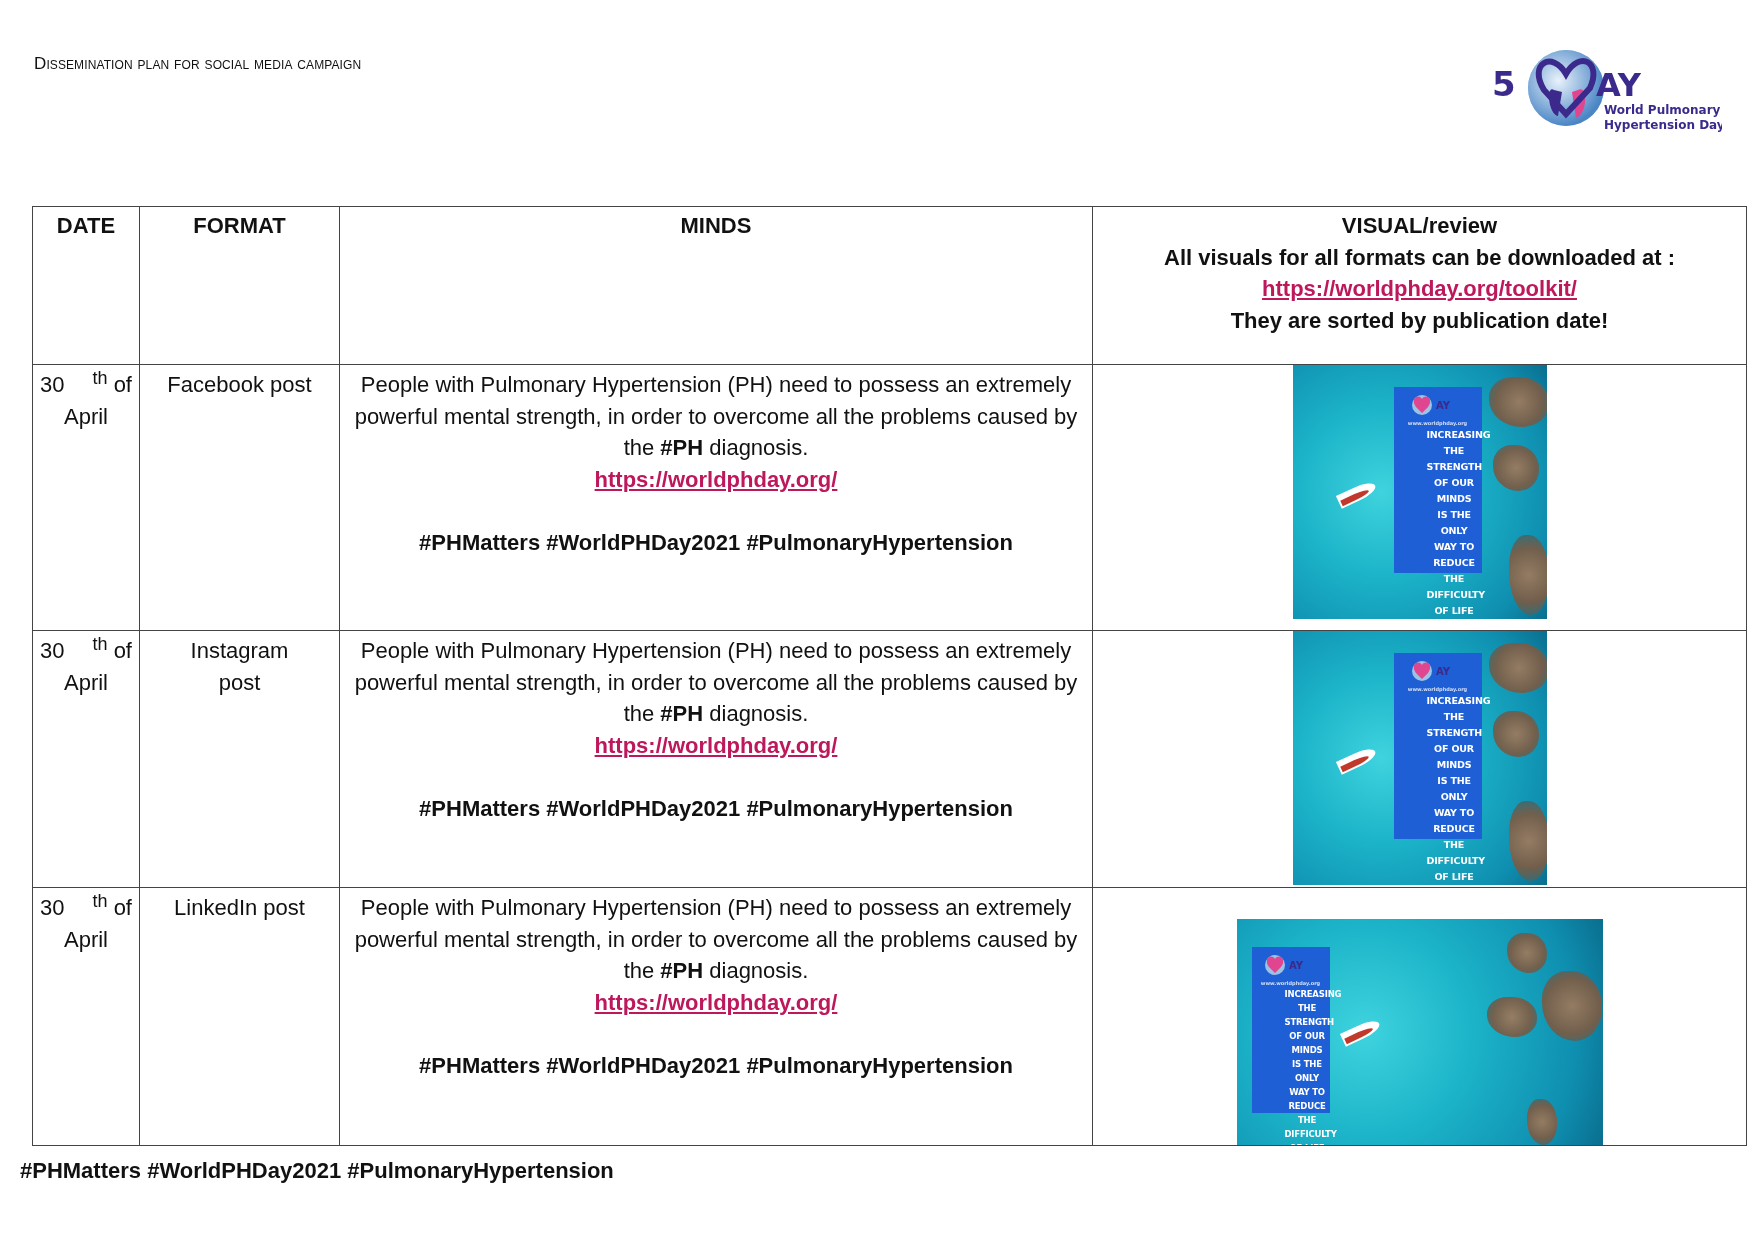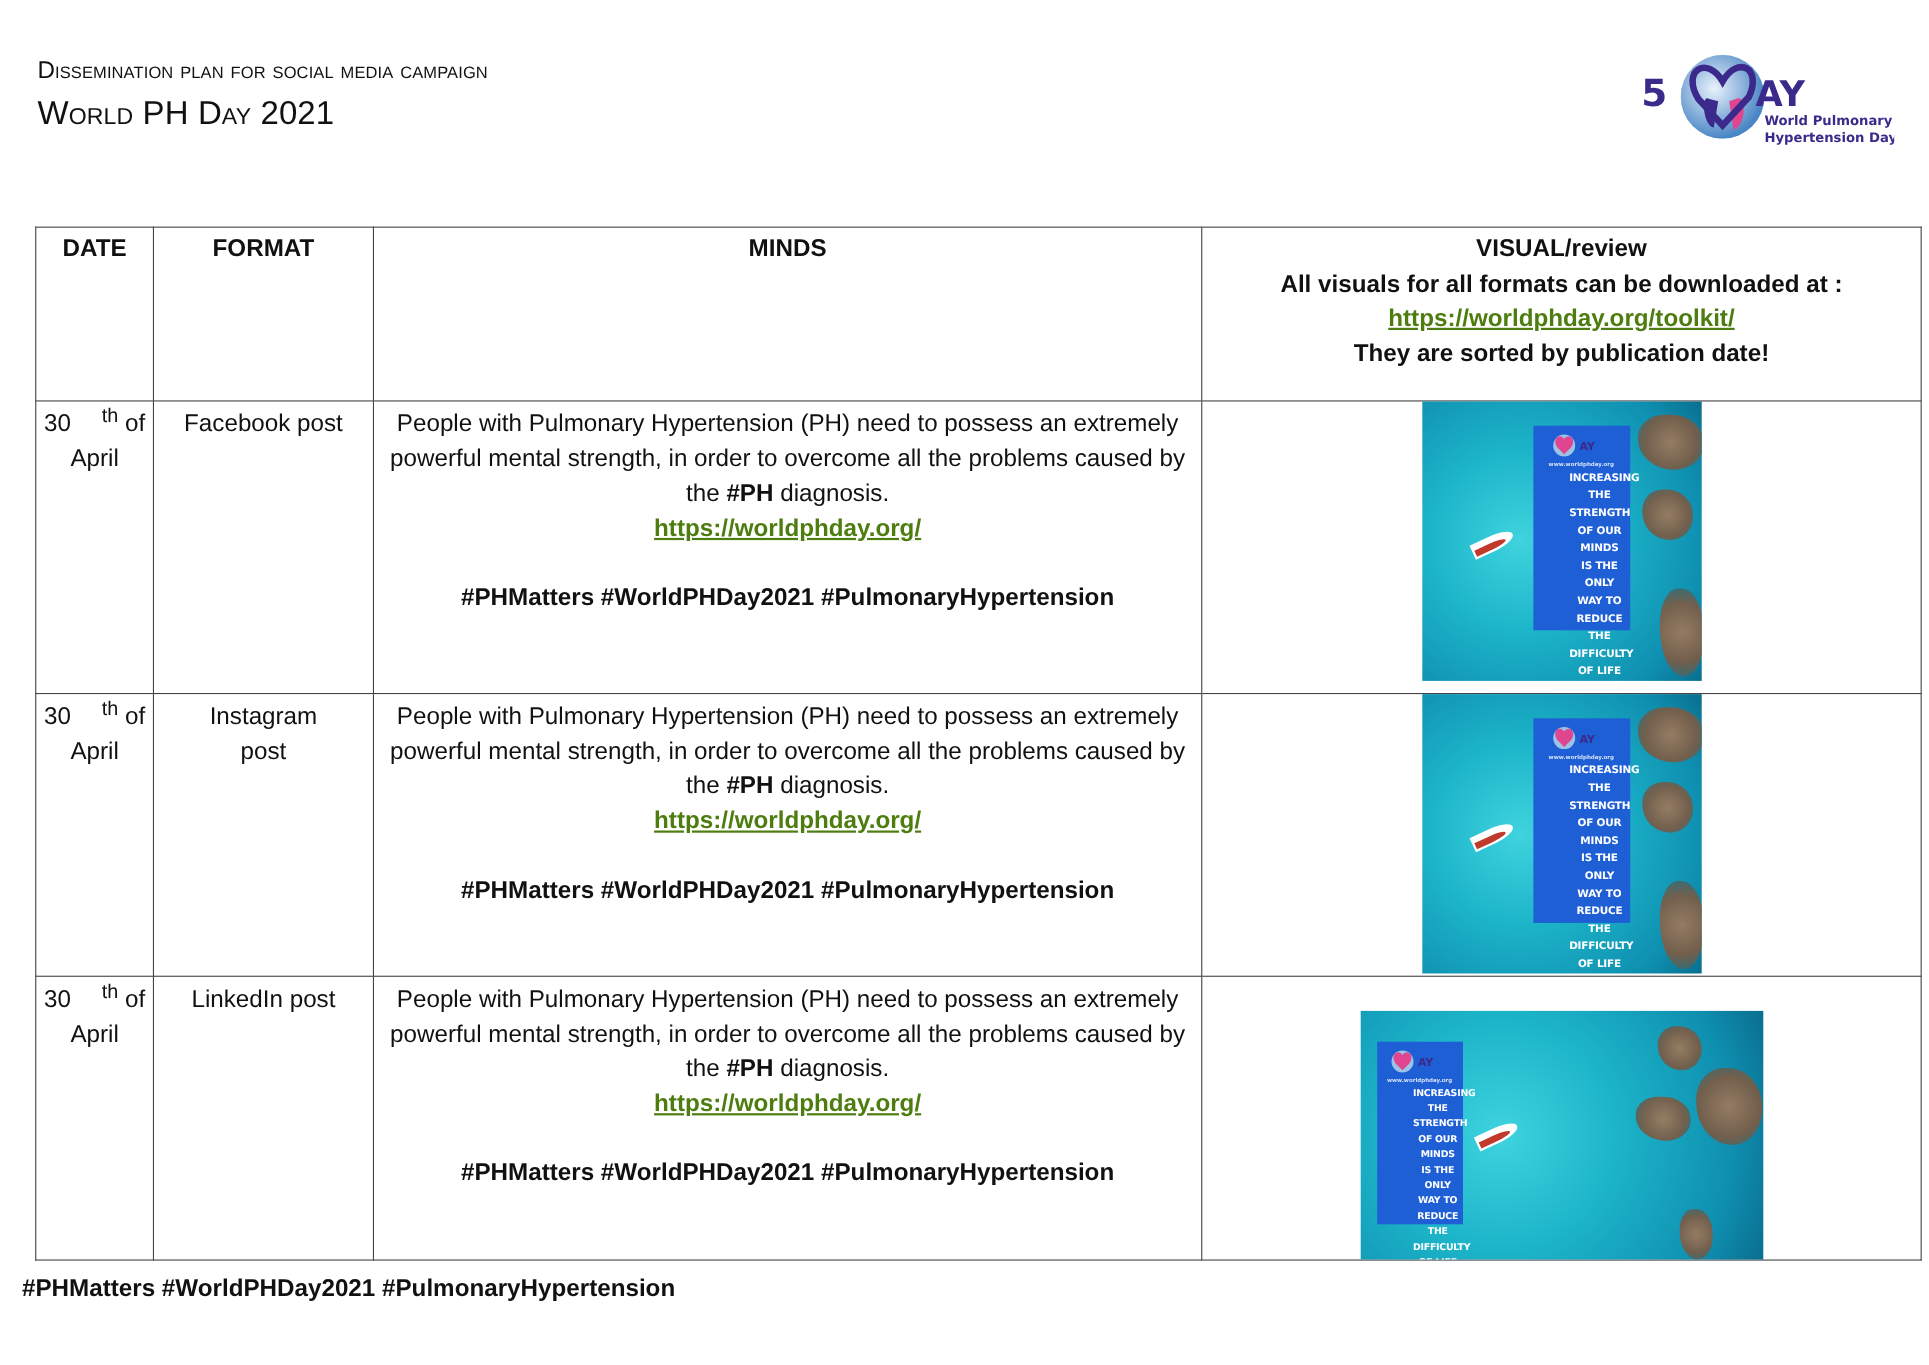--- a/index.html
+++ b/index.html
@@ -1,56 +1,55 @@
 <!DOCTYPE html>
 <html><head>
 <meta charset="utf-8">
 <style>
   html,body{margin:0;padding:0;background:#fff;}
   body{width:1754px;height:1241px;position:relative;overflow:hidden;font-family:"Liberation Sans","DejaVu Sans",sans-serif;color:#111;}
   .title-block{position:absolute;left:34px;top:44px;}
   .title-line{font-size:25px;line-height:40px;font-variant:small-caps;letter-spacing:0.1px;}
-  .title-line.l1{font-size:22px;}
+  .title-line.l1{font-size:17px;}
   .title-line.l2{font-size:30px;}
   .logo{position:absolute;left:1492px;top:44px;width:230px;height:95px;}
   table.plan{position:absolute;left:32px;top:206px;width:1715px;border-collapse:collapse;table-layout:fixed;}
   table.plan td, table.plan th{border:1.5px solid #444;vertical-align:top;text-align:center;font-size:22px;line-height:31.5px;padding:0 6px;}
   table.plan th{font-weight:bold;padding-top:3px;}
   .col-date{width:107px;}
   .col-format{width:200px;}
   .col-copy{width:753px;}
   .col-visual{width:auto;}
   tr.header-row{height:158px;}
   tr.row1{height:266px;}
   tr.row2{height:257px;}
   tr.row3{height:257px;}
   td{padding-top:4px !important;}
   sup{font-size:18px;line-height:0;vertical-align:super;padding-left:28px;}
-  a.link{color:#4d7c0f;text-decoration:underline;font-weight:bold;}
+  a.link{color:#be185d;text-decoration:underline;font-weight:bold;}
   .ul{}
   .b{font-weight:bold;}
   .visual-cell{padding:0 !important;position:relative;}
   .thumb{position:relative;margin:0 auto;overflow:hidden;background:radial-gradient(circle at 35% 50%,#3fd3de 0%,#1cb4c9 40%,#0f8fb0 80%,#0a6e8f 100%);}
   .thumb.sq{width:254px;height:254px;margin-top:0;}
   .thumb.wide{width:366px;height:226px;margin-top:31px;}
   .rock{position:absolute;border-radius:40% 50% 45% 55%;background:radial-gradient(circle,#a07a5c 0%,#7a5b44 60%,#2d6d7a 100%);opacity:.92;}
   .panel{position:absolute;background:#1e5fd6;color:#fff;text-align:center;font-family:"DejaVu Sans",sans-serif;font-weight:bold;}
   .panel .pl{font-size:9.5px;line-height:16px;letter-spacing:-0.2px;margin-left:33px;}
   .panel .mini{font-size:5px;line-height:8px;opacity:.8;}
   .panel .logo-mini{height:24px;margin:6px auto 2px;width:60px;}
   .boat{position:absolute;width:40px;height:14px;background:#fff;border-radius:0 60% 60% 0;transform:rotate(-25deg);}
   .boat:after{content:"";position:absolute;left:2px;top:6px;width:30px;height:6px;background:#c0392b;border-radius:0 50% 50% 0;}
   .footer-tags{position:absolute;left:20px;top:1158px;font-size:22px;font-weight:bold;}
 </style>
 </head>
 <body>
 
 <div class="title-block">
   <div class="title-line l1">Dissemination plan for social media campaign</div>
-  <div class="title-line l2">World PH Day 2021</div>
 </div>
 
 <div class="logo">
   <svg width="230" height="95" viewBox="0 0 230 95">
     <circle cx="74" cy="44" r="38" fill="#9cc3e6"></circle>
     <circle cx="74" cy="44" r="38" fill="url(#g1)"></circle>
     <defs>
       <radialGradient id="g1" cx="40%" cy="40%" r="60%">
         <stop offset="0" stop-color="#e9f2fb"></stop>
         <stop offset="1" stop-color="#4a86c5"></stop>

